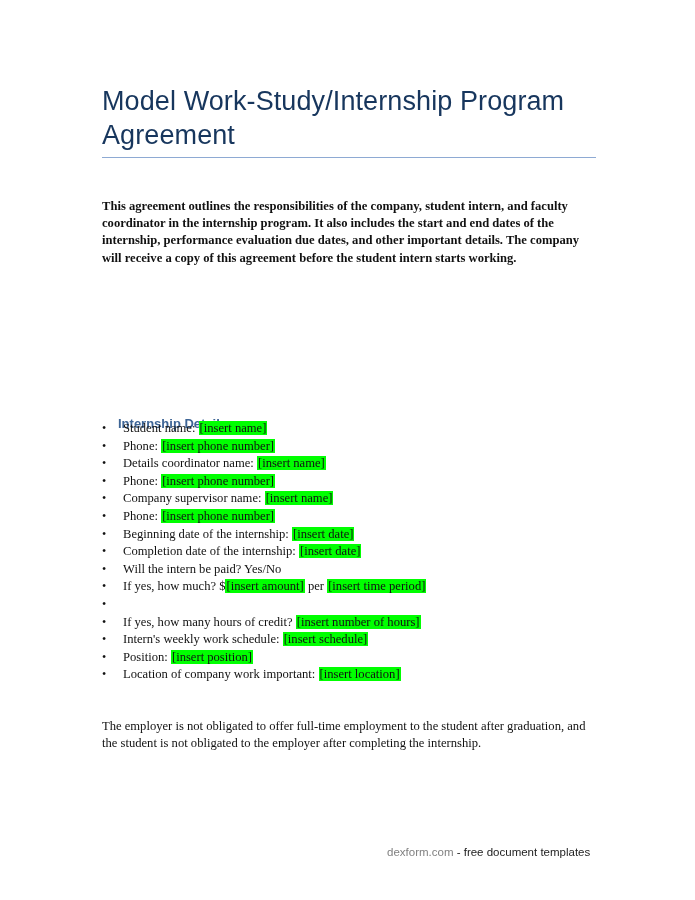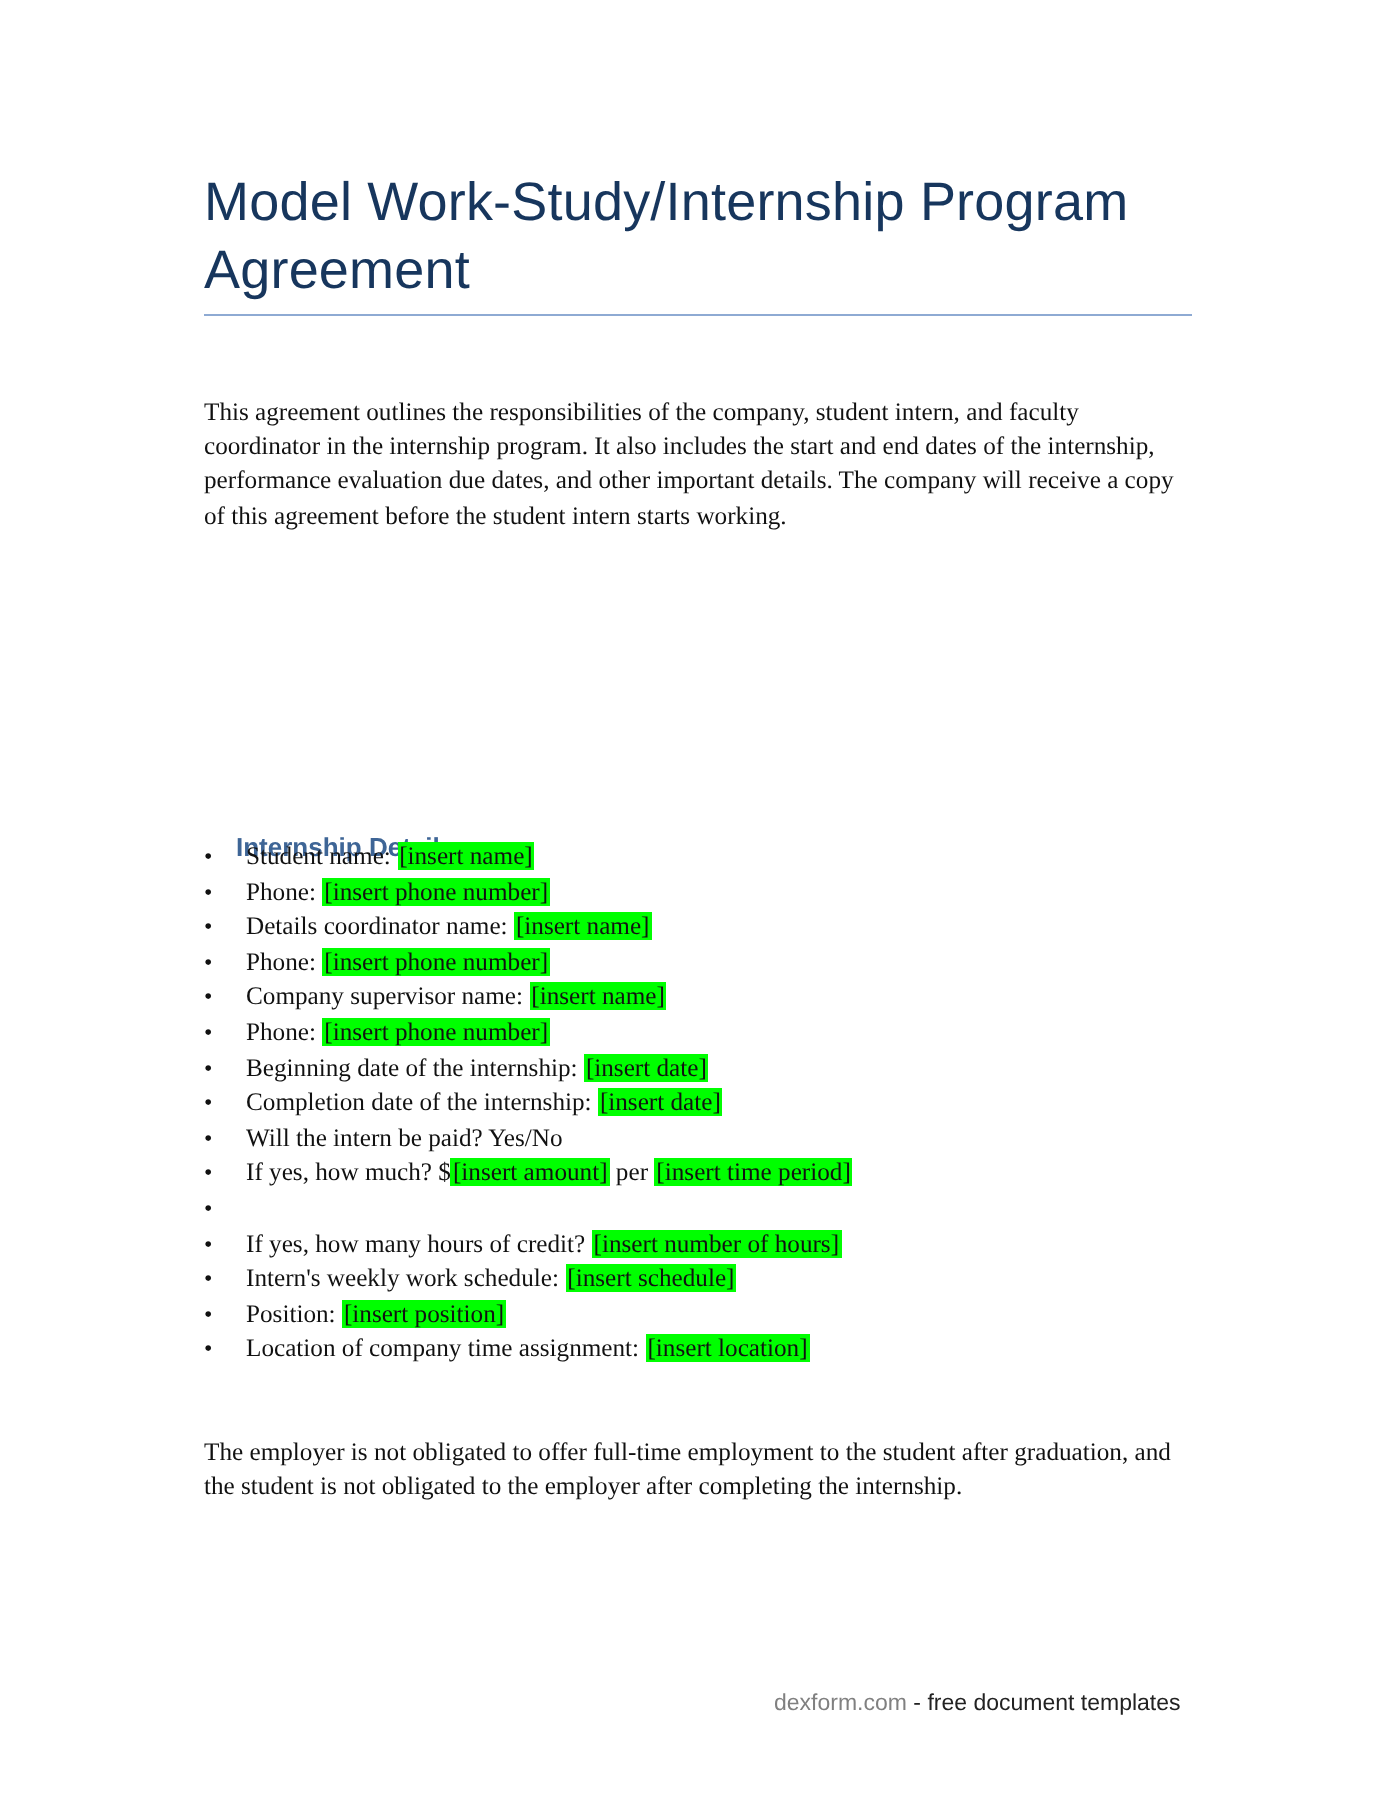--- a/index.html
+++ b/index.html
@@ -42,21 +42,21 @@
       border-top: 1.5px solid #8eaad3;
     }
     .para {
       position: absolute;
       left: 102px;
       width: 495px;
       font-size: 12.6px;
       line-height: 17.2px;
       margin: 0;
     }
-    .p1 { top: 198px; }
+    .p1 { top: 198px; font-weight: bold; }
     .p2 { top: 296px; }
     .p3 { top: 718px; }
     .section-heading {
       position: absolute;
       left: 102px;
       top: 400px;
       margin: 16px;
       font-family: "Liberation Sans", "DejaVu Sans", sans-serif;
       font-size: 13px;
       font-weight: bold;
@@ -122,21 +122,21 @@
     <li><span class="bullet">•</span><span>Company supervisor name: </span><span class="hl">[insert name]</span></li>
     <li><span class="bullet">•</span><span>Phone: </span><span class="hl">[insert phone number]</span></li>
     <li><span class="bullet">•</span><span>Beginning date of the internship: </span><span class="hl">[insert date]</span></li>
     <li><span class="bullet">•</span><span>Completion date of the internship: </span><span class="hl">[insert date]</span></li>
     <li><span class="bullet">•</span><span>Will the intern be paid? Yes/No</span></li>
     <li><span class="bullet">•</span><span>If yes, how much? $</span><span class="hl">[insert amount]</span><span> per </span><span class="hl">[insert time period]</span></li>
     <li><span class="bullet">•</span></li>
     <li><span class="bullet">•</span><span>If yes, how many hours of credit? </span><span class="hl">[insert number of hours]</span></li>
     <li><span class="bullet">•</span><span>Intern's weekly work schedule: </span><span class="hl">[insert schedule]</span></li>
     <li><span class="bullet">•</span><span>Position: </span><span class="hl">[insert position]</span></li>
-    <li><span class="bullet">•</span><span>Location of company time assignment: </span><span class="hl">[insert location]</span></li>
+    <li><span class="bullet">•</span><span>Location of company work important: </span><span class="hl">[insert location]</span></li>
   </ul>
 
   <p class="para p3">The employer is not obligated to offer full-time employment to the student after graduation, and the student is not obligated to the employer after completing the internship.</p>
 
   <div class="footer">
     <span class="brand">dexform.com</span><span> - free document templates</span>
   </div>
 </div>
 
 </body></html>

